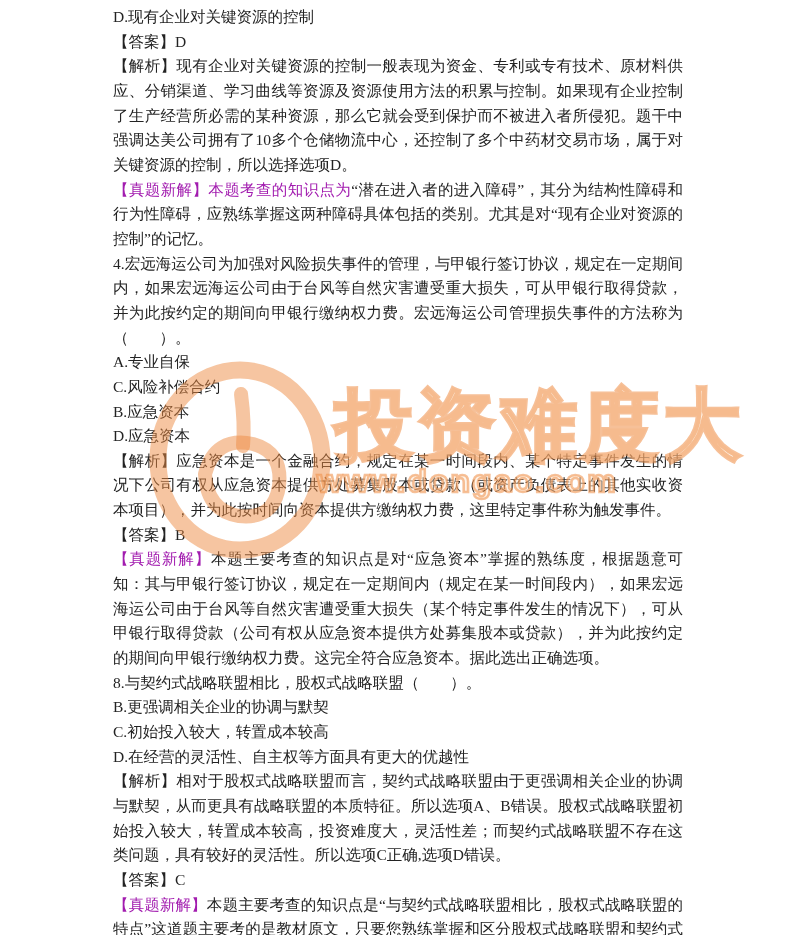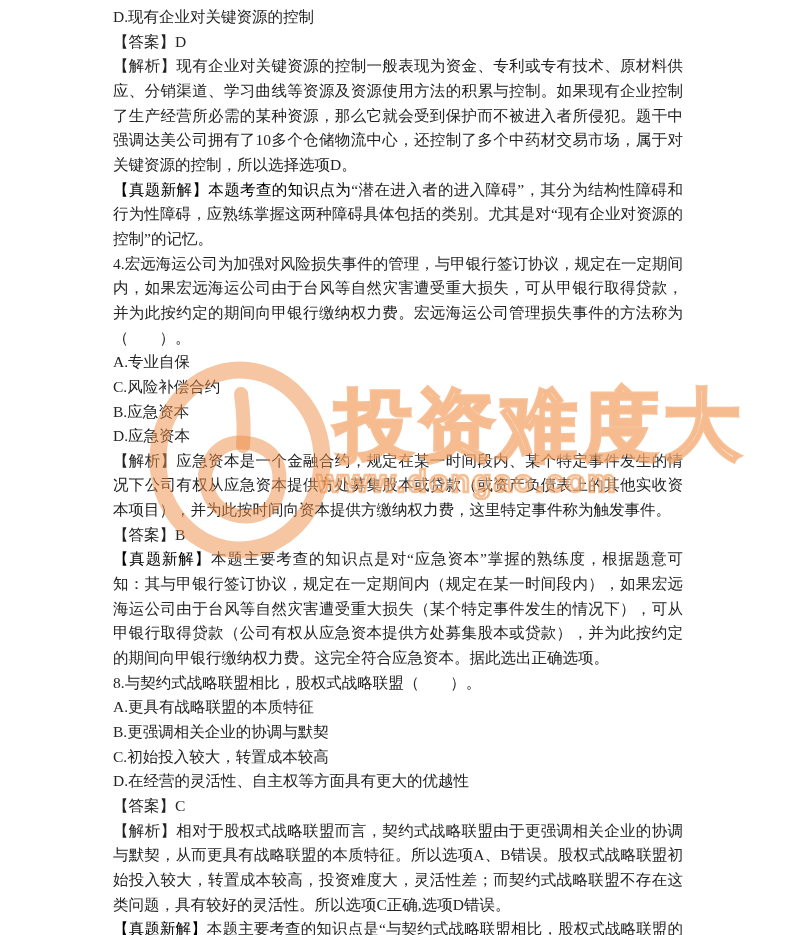--- a/index.html
+++ b/index.html
@@ -7,21 +7,21 @@
     width:795px;height:935px;position:relative;overflow:hidden;
     background:#ffffff;
     font-family:"Liberation Serif","DejaVu Serif",serif;
   }
   .content{
     position:absolute;left:113px;top:5px;width:570px;
     font-size:15.5px;line-height:24.65px;color:#232323;
     text-align:justify;z-index:1;
   }
   .content p{margin:0;padding:0;}
-  .red{color:#000000;}
+  .red{color:#a21caf;}
   
   .watermark{
     position:absolute;left:145px;top:352px;width:560px;height:220px;
     pointer-events:none;z-index:2;
   }
   .wm-logo{position:absolute;left:0;top:2px;}
   .wm-brand{
     position:absolute;left:190px;top:22px;white-space:nowrap;
     font-family:"Liberation Sans","DejaVu Sans",sans-serif;
     font-size:78px;font-weight:bold;letter-spacing:4px;
@@ -46,26 +46,25 @@
     <p><span class="red">【真题新解】本题考查的知识点为</span><span>“潜在进入者的进入障碍”，其分为结构性障碍和行为性障碍，应熟练掌握这两种障碍具体包括的类别。尤其是对“现有企业对资源的控制”的记忆。</span></p>
     <p><span>4.宏远海运公司为加强对风险损失事件的管理，与甲银行签订协议，规定在一定期间内，如果宏远海运公司由于台风等自然灾害遭受重大损失，可从甲银行取得贷款，并为此按约定的期间向甲银行缴纳权力费。宏远海运公司管理损失事件的方法称为（　　）。</span></p>
     <p><span>A.专业自保</span></p>
     <p><span>C.风险补偿合约</span></p>
     <p><span>B.应急资本</span></p>
     <p><span>D.应急资本</span></p>
     <p><span>【解析】应急资本是一个金融合约，规定在某一时间段内、某个特定事件发生的情况下公司有权从应急资本提供方处募集股本或贷款（或资产负债表上的其他实收资本项目），并为此按时间向资本提供方缴纳权力费，这里特定事件称为触发事件。</span></p>
     <p><span>【答案】B</span></p>
     <p><span class="red">【真题新解】</span><span>本题主要考查的知识点是对“应急资本”掌握的熟练度，根据题意可知：其与甲银行签订协议，规定在一定期间内（规定在某一时间段内），如果宏远海运公司由于台风等自然灾害遭受重大损失（某个特定事件发生的情况下），可从甲银行取得贷款（公司有权从应急资本提供方处募集股本或贷款），并为此按约定的期间向甲银行缴纳权力费。这完全符合应急资本。据此选出正确选项。</span></p>
     <p><span>8.与契约式战略联盟相比，股权式战略联盟（　　）。</span></p>
-    <p><span>A.更具有战略联盟的本质特征</span></p>
     <p><span>B.更强调相关企业的协调与默契</span></p>
     <p><span>C.初始投入较大，转置成本较高</span></p>
     <p><span>D.在经营的灵活性、自主权等方面具有更大的优越性</span></p>
+    <p><span>【解析】相对于股权式战略联盟而言，契约式战略联盟由于更强调相关企业的协调与默契，从而更具有战略联盟的本质特征。所以选项A、B错误。股权式战略联盟初始投入较大，转置成本较高，投资难度大，灵活性差；而契约式战略联盟不存在这类问题，具有较好的灵活性。所以选项C正确,选项D错误。</span></p>
     <p><span>【答案】C</span></p>
-    <p><span>【解析】相对于股权式战略联盟而言，契约式战略联盟由于更强调相关企业的协调与默契，从而更具有战略联盟的本质特征。所以选项A、B错误。股权式战略联盟初始投入较大，转置成本较高，投资难度大，灵活性差；而契约式战略联盟不存在这类问题，具有较好的灵活性。所以选项C正确,选项D错误。</span></p>
     <p><span class="red">【真题新解】</span><span>本题主要考查的知识点是“与契约式战略联盟相比，股权式战略联盟的特点”这道题主要考的是教材原文，只要您熟练掌握和区分股权式战略联盟和契约式战略联盟的含义和特点，那么这道题的正确选项即可浮出水面。</span></p>
   </div>
 
 <div class="watermark">
   <svg class="wm-logo" width="195" height="210" viewBox="0 0 195 210">
     <ellipse cx="95" cy="106" rx="82" ry="90" fill="none" stroke="rgba(238,140,68,0.5)" stroke-width="17"></ellipse>
     <path d="M 60 120 q 10 -38 48 -30 q 30 8 26 42 q -5 34 -40 30 q -32 -5 -34 -42 z" fill="none" stroke="rgba(238,140,68,0.5)" stroke-width="14"></path>
     <path d="M 96 40 q 4 30 2 52" fill="none" stroke="rgba(238,140,68,0.5)" stroke-width="14" stroke-linecap="round"></path>
   </svg>
   <div class="wm-brand">投资难度大</div>

